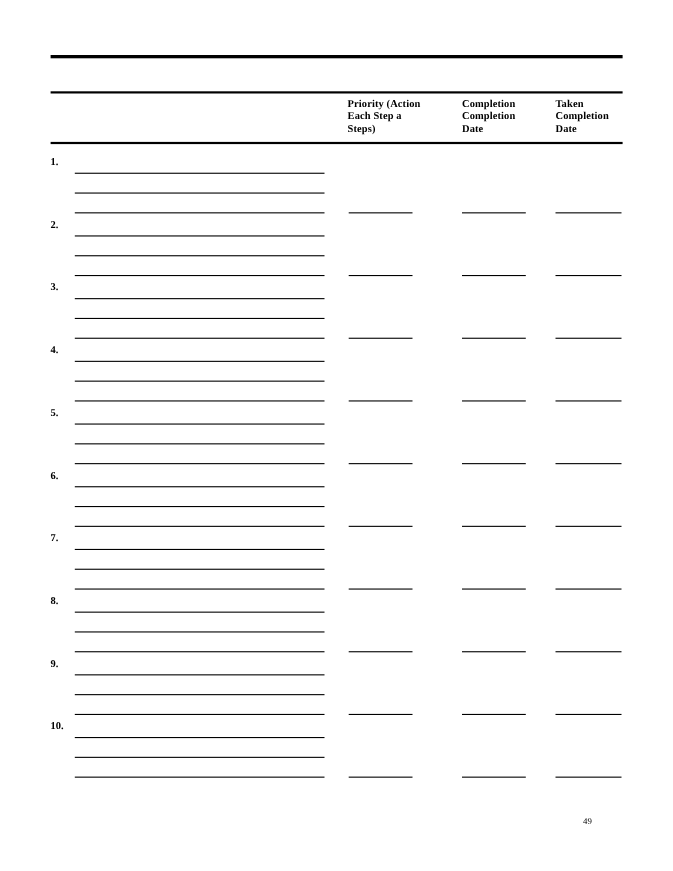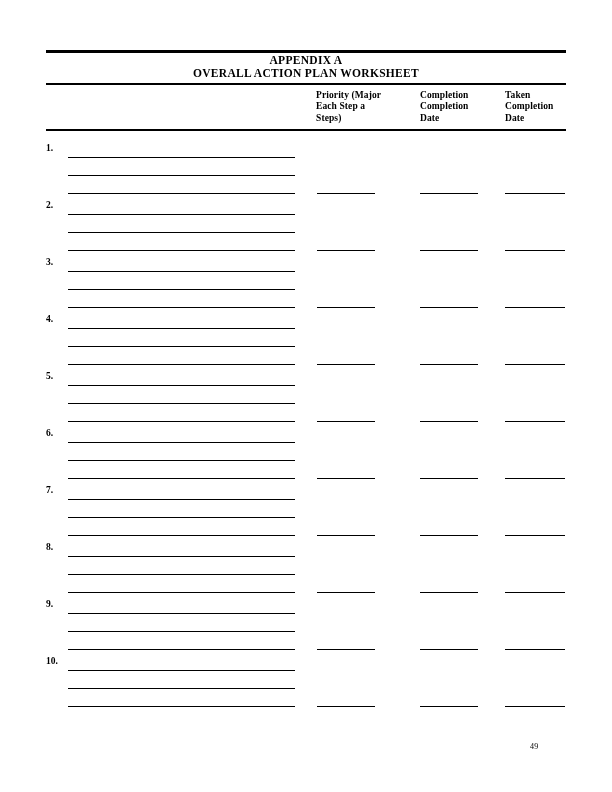--- a/index.html
+++ b/index.html
@@ -131,30 +131,26 @@
     letter-spacing: 0.2px;
   }
 </style>
 </head>
 <body>
 
 <div class="page">
 
   <div class="rule rule-top"></div>
 
-  <div class="title-block">
-    <span class="title-line">APPENDIX A</span>
-    <span class="title-line">OVERALL ACTION PLAN WORKSHEET</span>
-  </div>
 
   <div class="rule rule-title"></div>
 
 
   <div class="col-head col-head-priority">
-    <span>Priority (Major</span>
+    <span>Priority (Action</span>
     <span>Each Step a</span>
     <span>Steps)</span>
   </div>
 
   <div class="col-head col-head-projected">
     <span>Completion</span>
     <span>Completion</span>
     <span>Date</span>
   </div>
 

